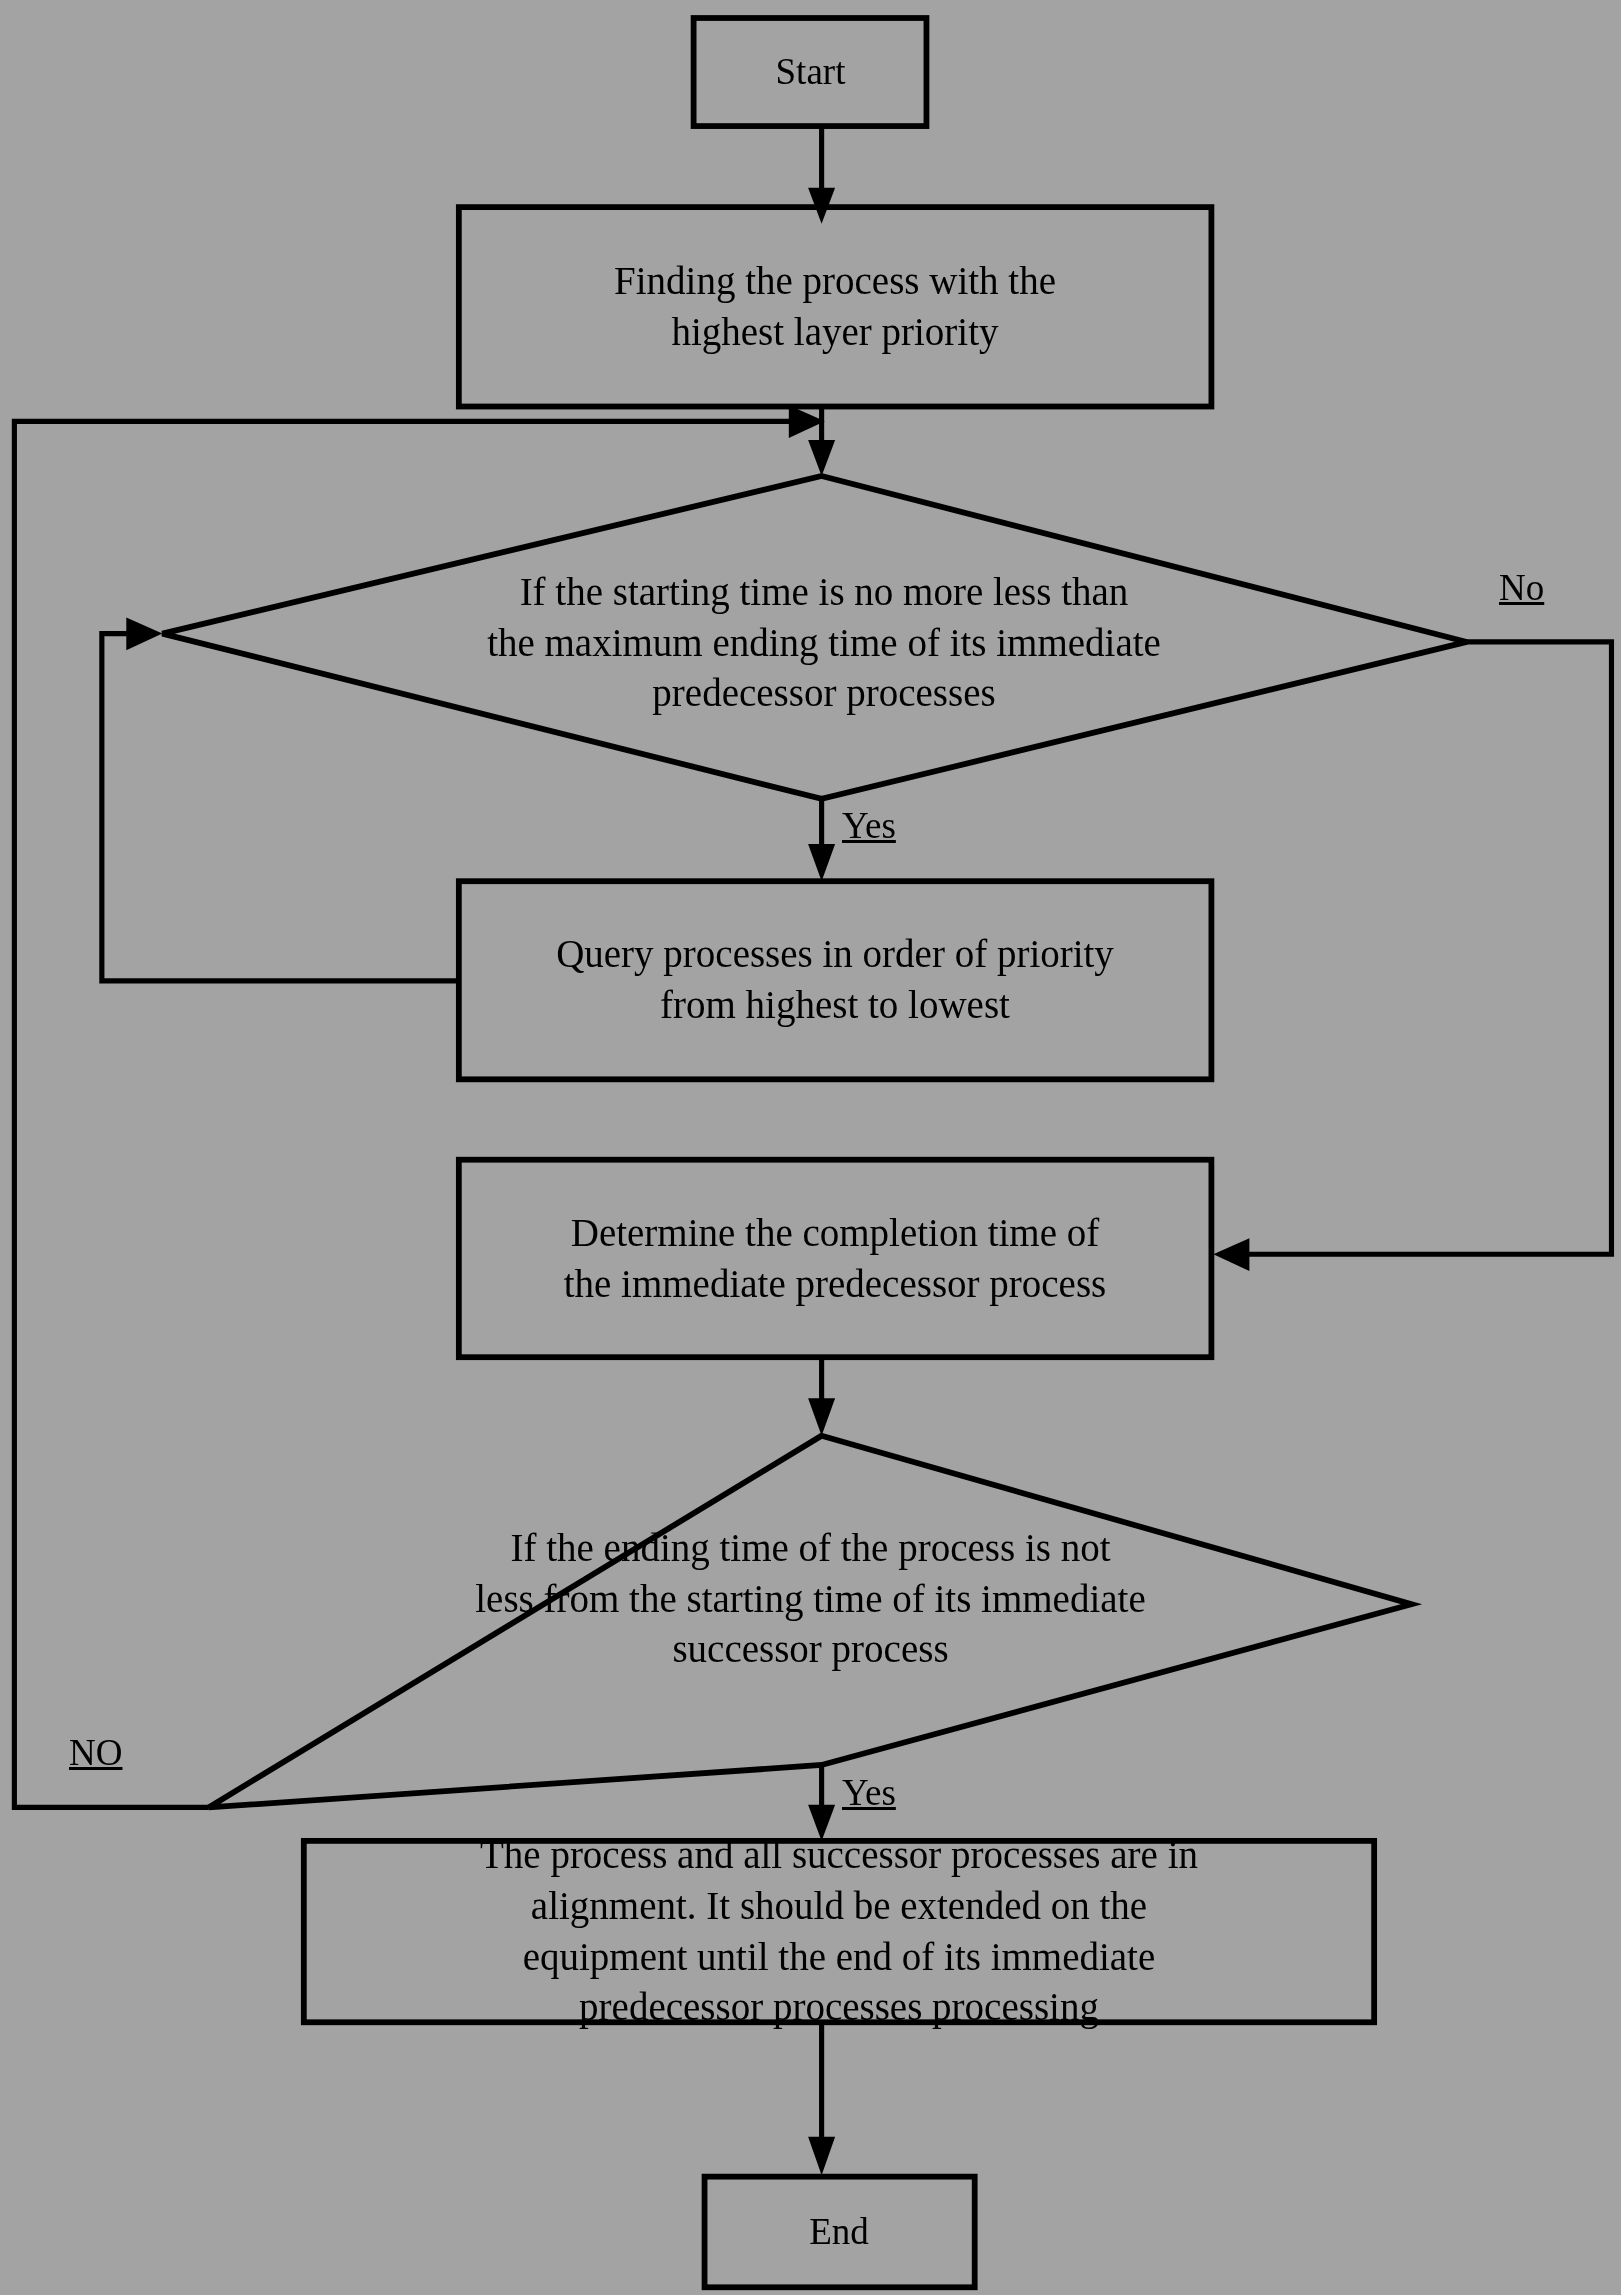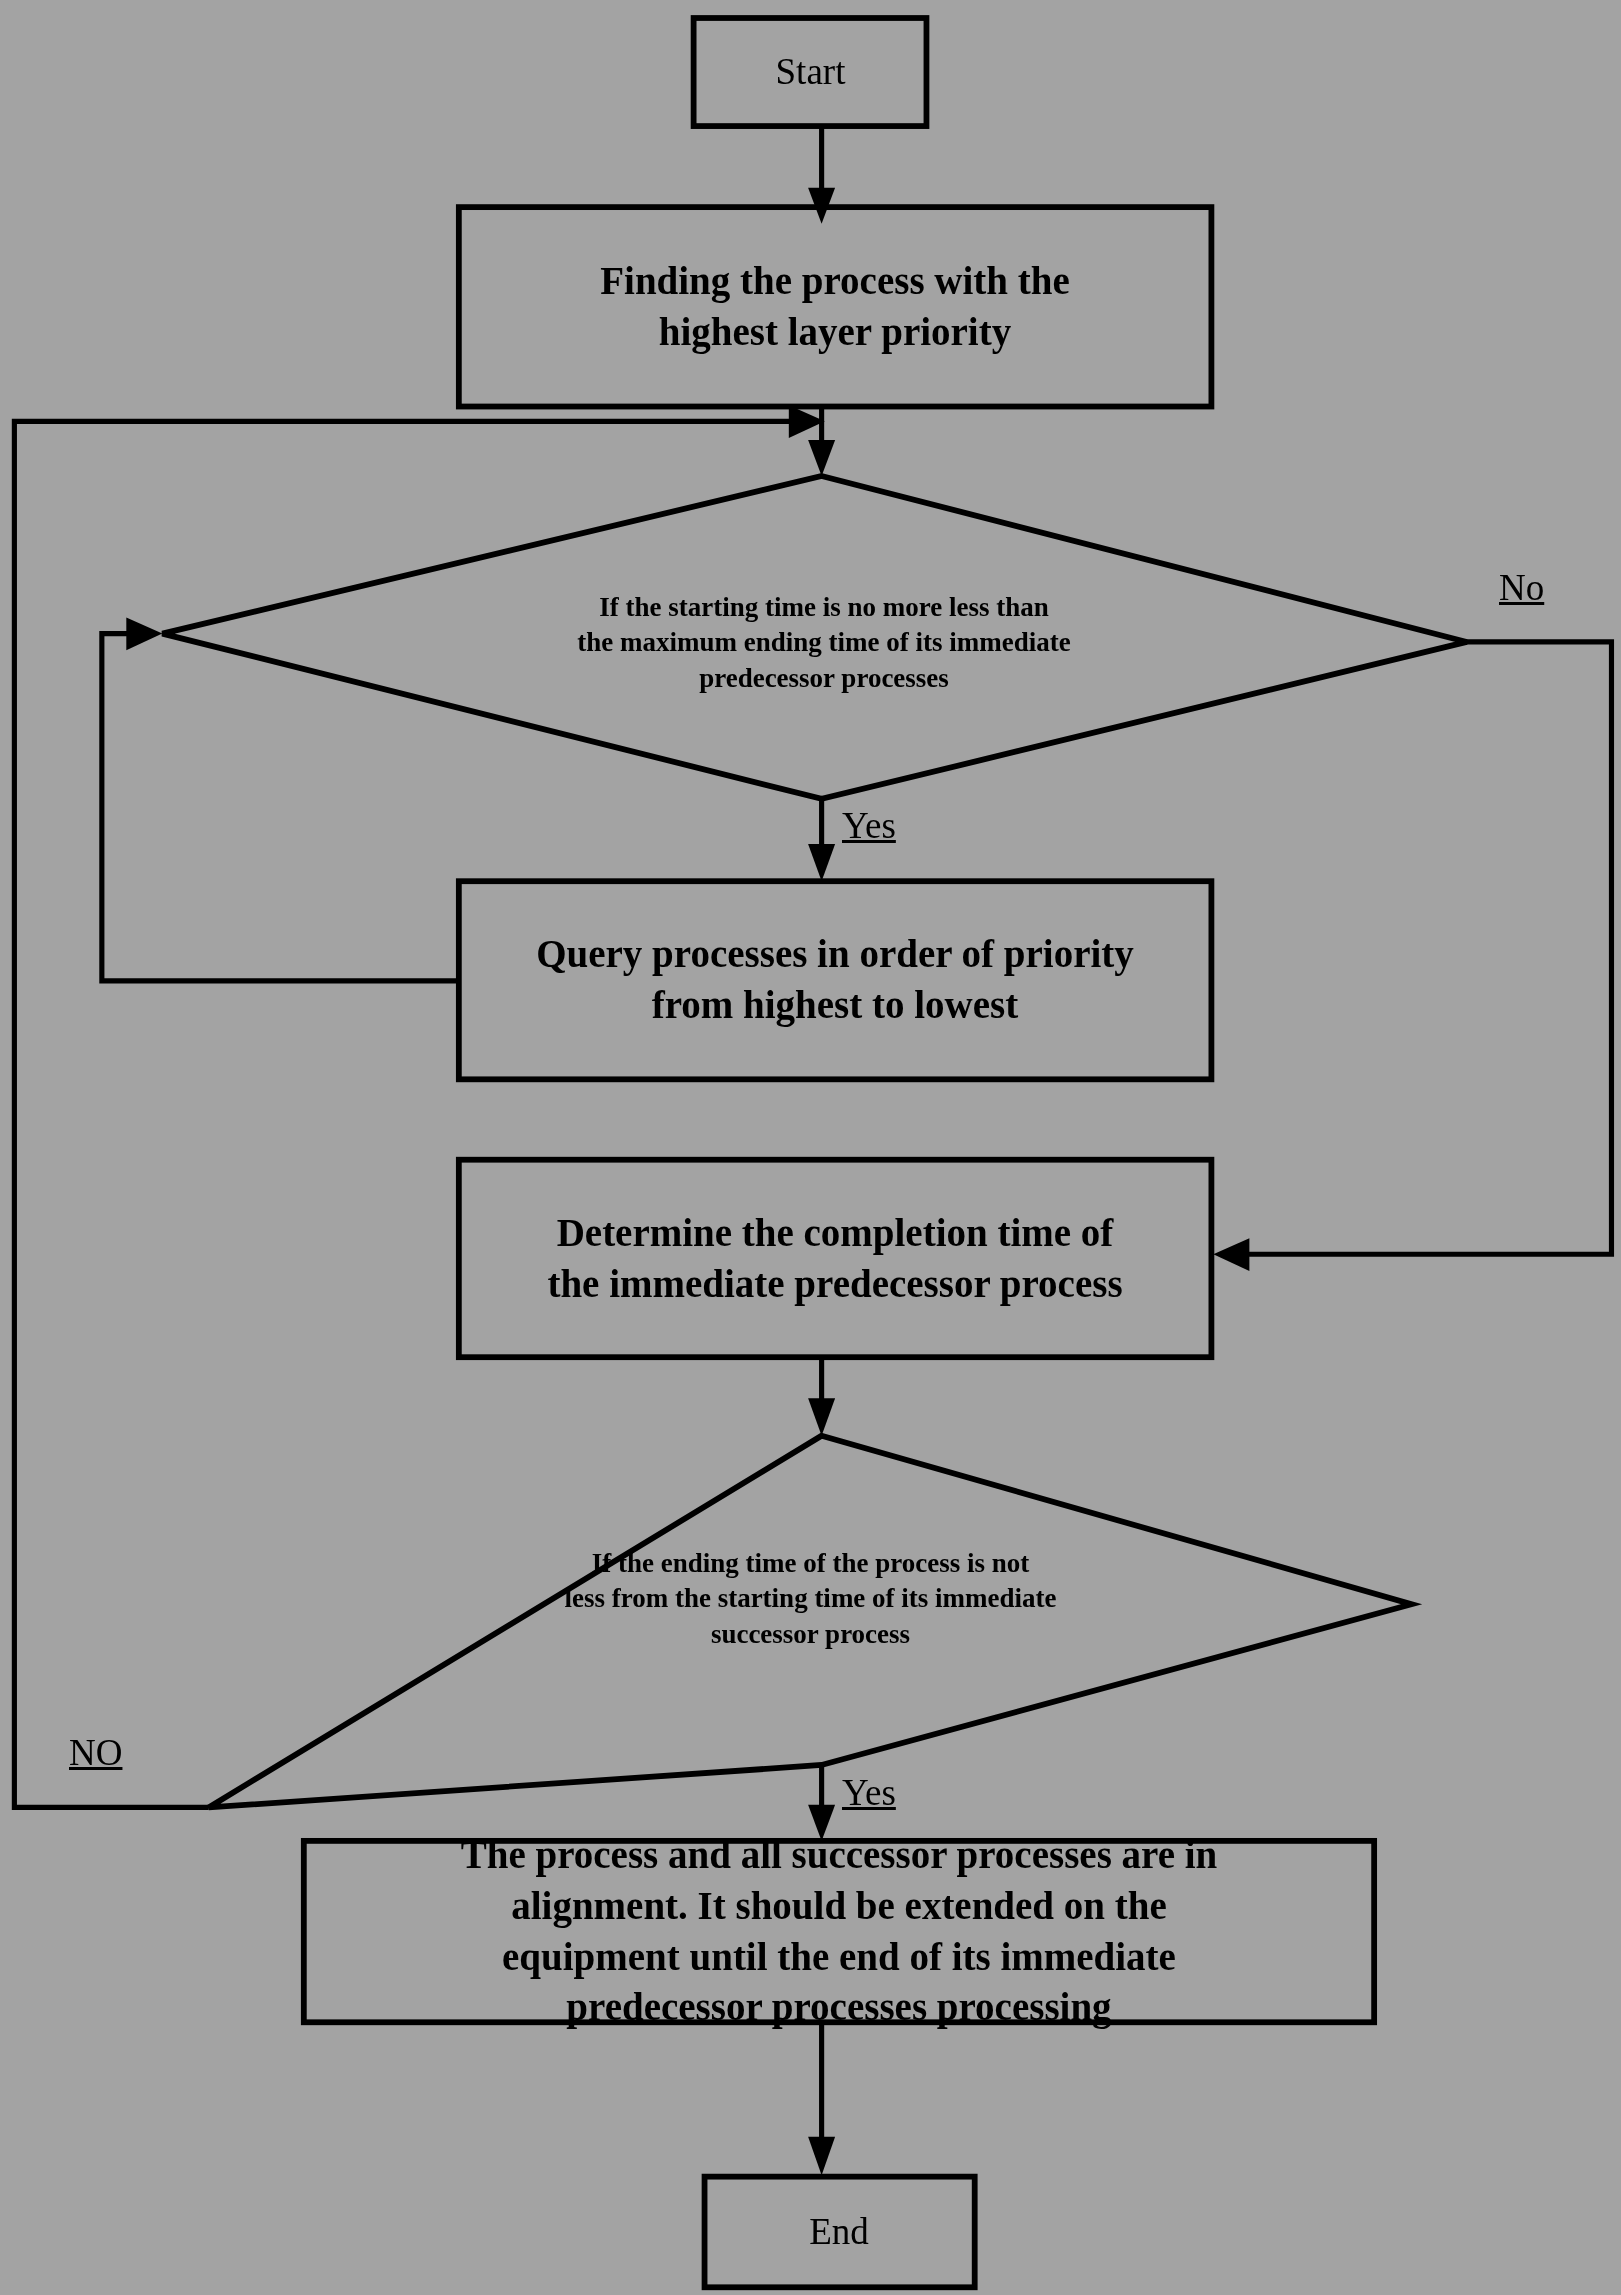--- a/index.html
+++ b/index.html
@@ -39,35 +39,35 @@
     fill: #000000;
     stroke: none;
   }
   .node-text {
     position: absolute;
     display: flex;
     align-items: center;
     justify-content: center;
     text-align: center;
     color: #000000;
-    font-weight: bold;
+    font-weight: normal;
     font-family: "Liberation Serif", "DejaVu Serif", serif;
     line-height: 1.30;
     white-space: pre-line;
     pointer-events: none;
   }
   .terminal-text {
     font-weight: normal;
     font-size: 37px;
   }
   .process-text {
     font-size: 39px;
   }
   .decision-text {
-    font-size: 27px;
+    font-size: 39px;
   }
   .edge-label {
     position: absolute;
     color: #000000;
     font-weight: normal;
     font-size: 37px;
     font-family: "Liberation Serif", "DejaVu Serif", serif;
     white-space: nowrap;
     pointer-events: none;
     text-decoration: underline;

